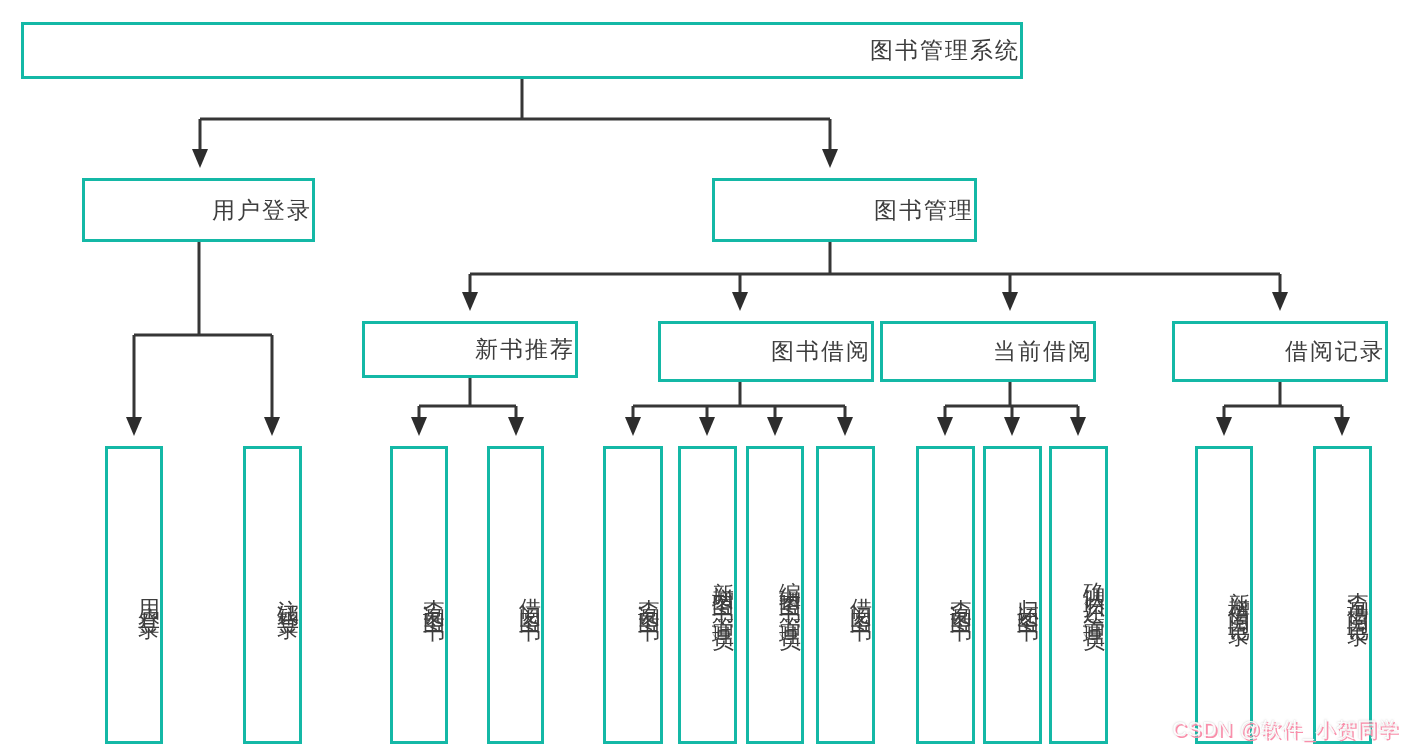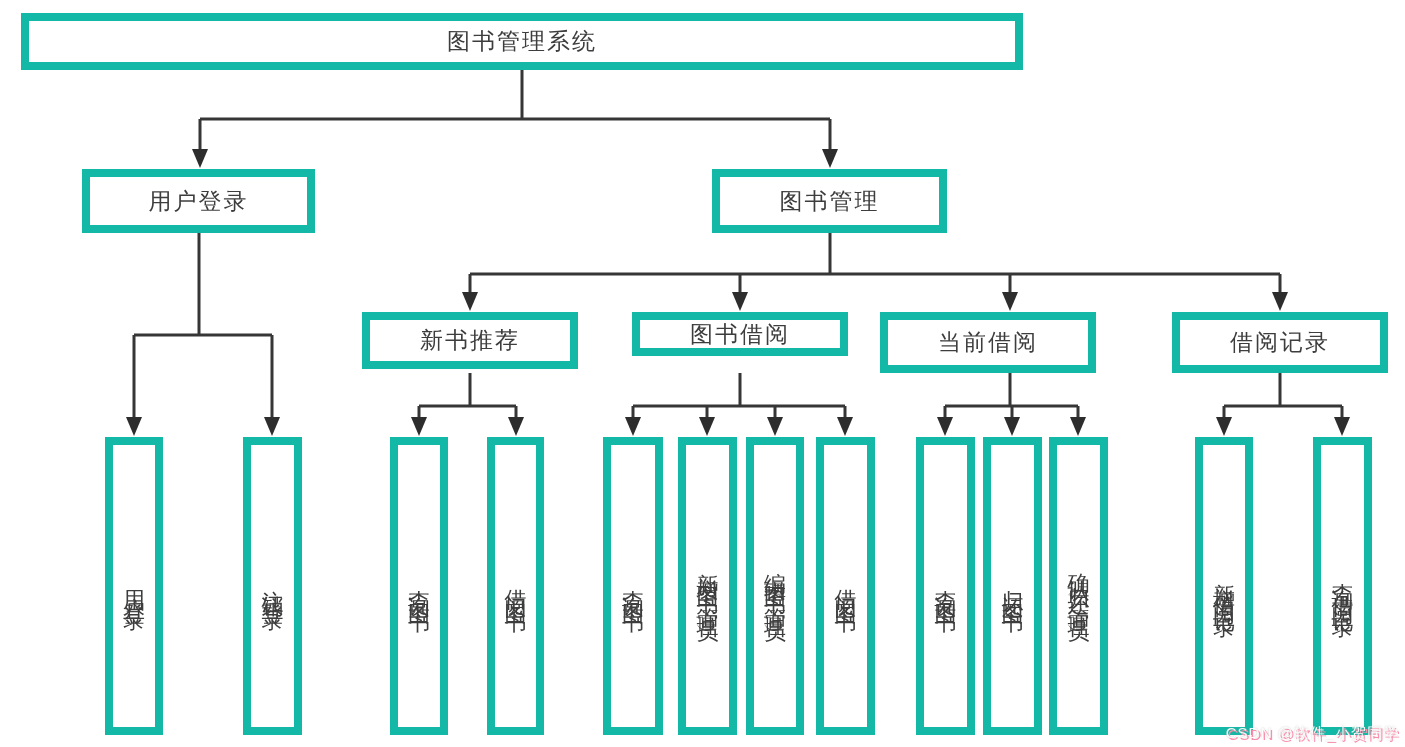--- a/index.html
+++ b/index.html
@@ -18,47 +18,48 @@
   svg.connectors {
     position: absolute;
     left: 0; top: 0;
     width: 1405px;
     height: 747px;
     z-index: 1;
   }
   .node {
     position: absolute;
     box-sizing: border-box;
-    border: 8px solid #14b8a6;
+    border: 3px solid #14b8a6;
     background: #ffffff;
     display: flex;
     align-items: center;
-    justify-content: center;
+    justify-content: flex-end;
     z-index: 2;
     color: #3d3d3d;
+    margin-top: 9px;
   }
   .node .lbl {
     font-size: 23px;
     letter-spacing: 2px;
     white-space: nowrap;
   }
   .node.leaf .lbl {
     writing-mode: vertical-rl;
     text-orientation: mixed;
     font-size: 22px;
     letter-spacing: 7px;
     white-space: normal;
     line-height: 1;
   }
   .watermark {
     position: absolute;
     right: 6px;
     bottom: 4px;
     z-index: 3;
-    font-size: 15px;
+    font-size: 20px;
     letter-spacing: 1px;
     color: rgba(255,255,255,0.93);
     text-shadow: 2px 2px 0 #f98fab, 0 0 2px rgba(150,150,150,0.55);
     white-space: nowrap;
     text-align: right;
   }
 </style>
 </head>
 <body>
 
@@ -104,28 +105,28 @@
     </g>
   </svg>
 
   <div class="node" style="left:21px;top:13px;width:1002px;height:57px">
     <span class="lbl">图书管理系统</span>
   </div>
 
   <div class="node" style="left:82px;top:169px;width:233px;height:64px">
     <span class="lbl">用户登录</span>
   </div>
-  <div class="node" style="left:712px;top:169px;width:235px;height:64px">
+  <div class="node" style="left:712px;top:169px;width:265px;height:64px">
     <span class="lbl">图书管理</span>
   </div>
 
   <div class="node" style="left:362px;top:312px;width:216px;height:57px">
     <span class="lbl">新书推荐</span>
   </div>
-  <div class="node" style="left:632px;top:312px;width:216px;height:44px">
+  <div class="node" style="left:658px;top:312px;width:216px;height:61px">
     <span class="lbl">图书借阅</span>
   </div>
   <div class="node" style="left:880px;top:312px;width:216px;height:61px">
     <span class="lbl">当前借阅</span>
   </div>
   <div class="node" style="left:1172px;top:312px;width:216px;height:61px">
     <span class="lbl">借阅记录</span>
   </div>
 
   <div class="node leaf" style="left:105px;top:437px;width:58px;height:298px">

